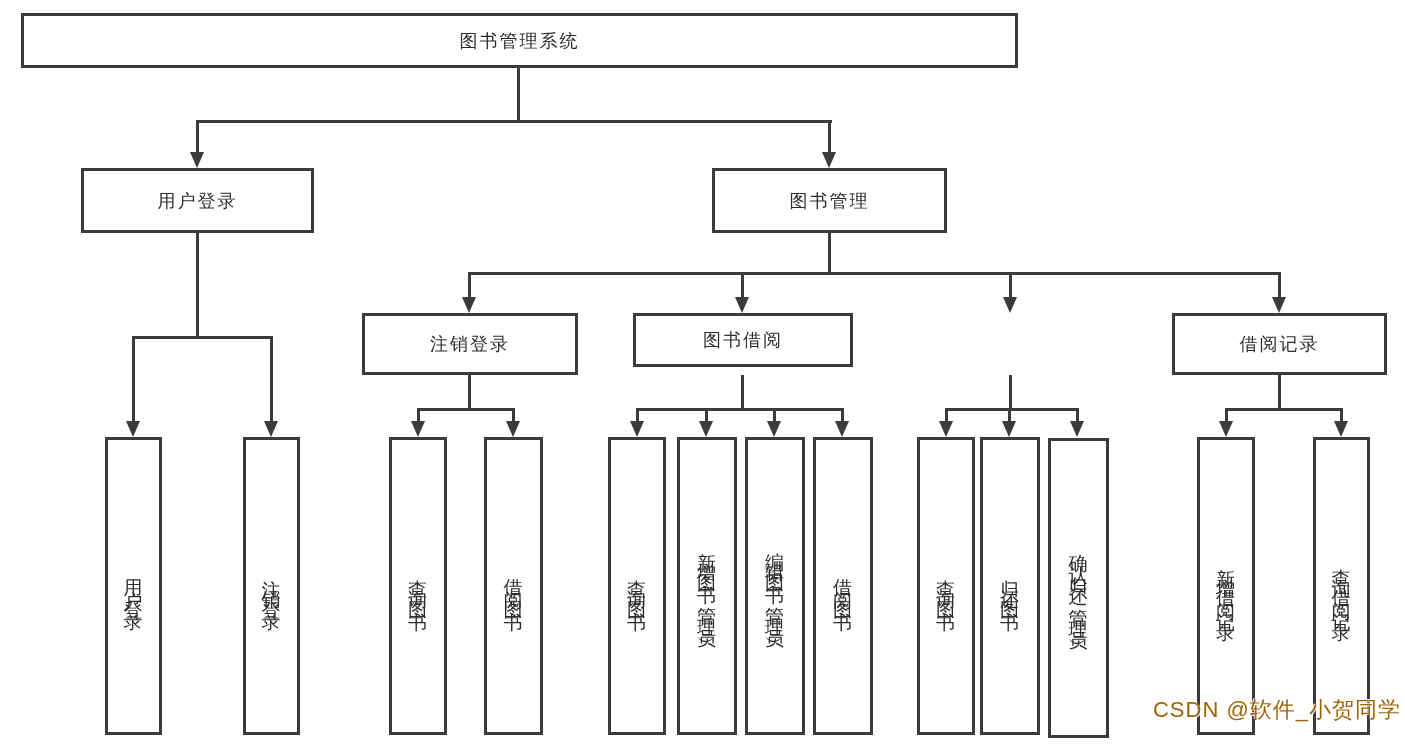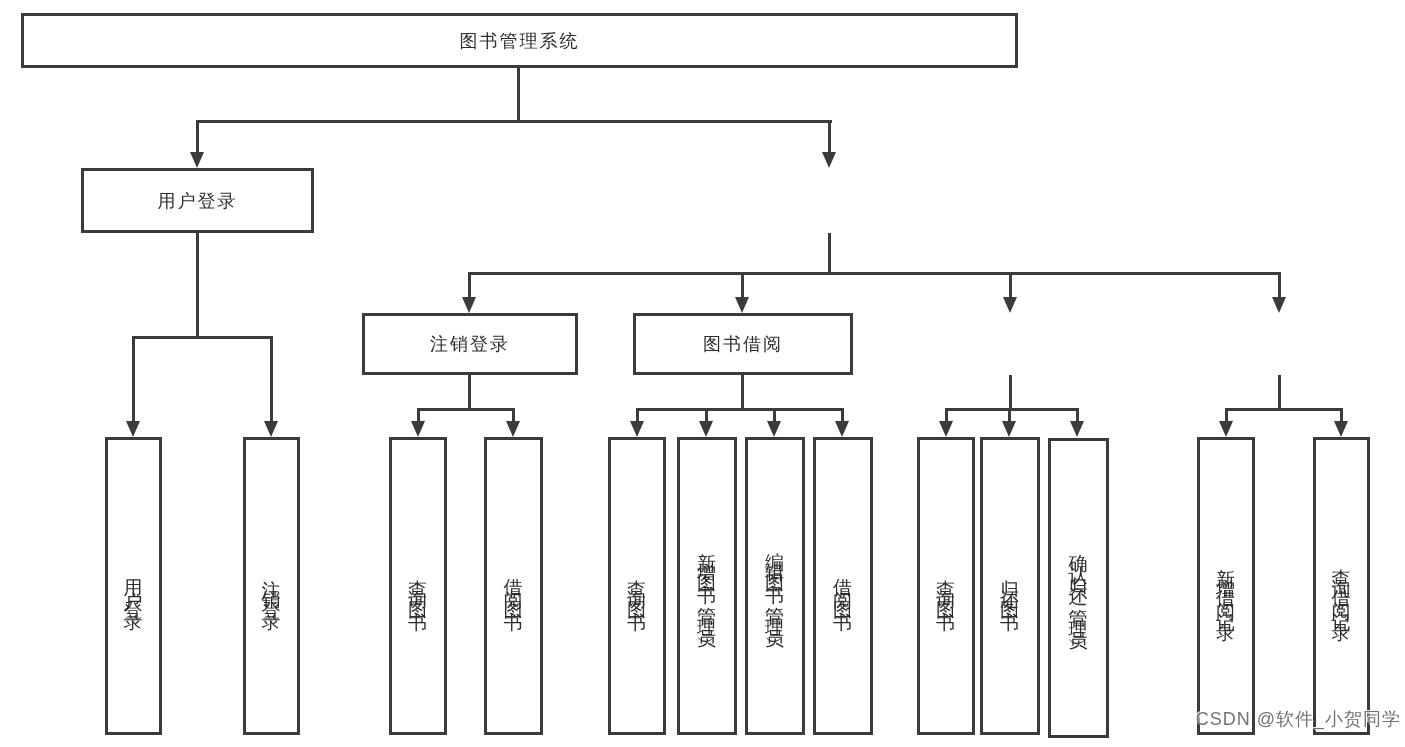--- a/index.html
+++ b/index.html
@@ -41,24 +41,24 @@
   .hl{height:3px;}
   .vl{width:3px;}
   .tri{
     position:absolute;width:0;height:0;z-index:1;
     border-left:7px solid transparent;
     border-right:7px solid transparent;
     border-top:16px solid var(--line);
   }
   .watermark{
     position:absolute;
-    right:4px;bottom:16px;
-    font-size:18px;
+    right:4px;bottom:22px;
+    font-size:22px;
     letter-spacing:1px;
-    color:#737373;
+    color:#a16207;
     text-shadow:1px 1px 0 rgba(255,255,255,.85),-1px -1px 0 rgba(255,255,255,.85);
     z-index:4;
     white-space:nowrap;
   }
 </style>
 </head>
 <body>
 
 <div id="canvas">
 
@@ -122,30 +122,36 @@
   <div class="tri" style="left:1334px;top:421px"></div>
 
   <div class="node h" style="left:21px;top:13px;width:997px;height:55px">
     <span class="lbl">图书管理系统</span>
   </div>
 
   <div class="node h" style="left:81px;top:168px;width:233px;height:65px">
     <span class="lbl">用户登录</span>
   </div>
 
+  <div class="node h" style="left:712px;top:168px;width:235px;height:65px">
+    <span class="lbl">图书管理</span>
+  </div>
 
   <div class="node h" style="left:362px;top:313px;width:216px;height:62px">
     <span class="lbl">注销登录</span>
   </div>
 
-  <div class="node h" style="left:633px;top:313px;width:220px;height:62px">
+  <div class="node h" style="left:633px;top:313px;width:220px;height:54px">
     <span class="lbl">图书借阅</span>
   </div>
 
 
+  <div class="node h" style="left:1172px;top:313px;width:215px;height:62px">
+    <span class="lbl">借阅记录</span>
+  </div>
 
   <div class="node v" style="left:105px;top:437px;width:57px;height:298px">
     <span class="lbl">用户登录</span>
   </div>
   <div class="node v" style="left:243px;top:437px;width:57px;height:298px">
     <span class="lbl">注销登录</span>
   </div>
 
   <div class="node v" style="left:389px;top:437px;width:58px;height:298px">
     <span class="lbl">查询图书</span>

